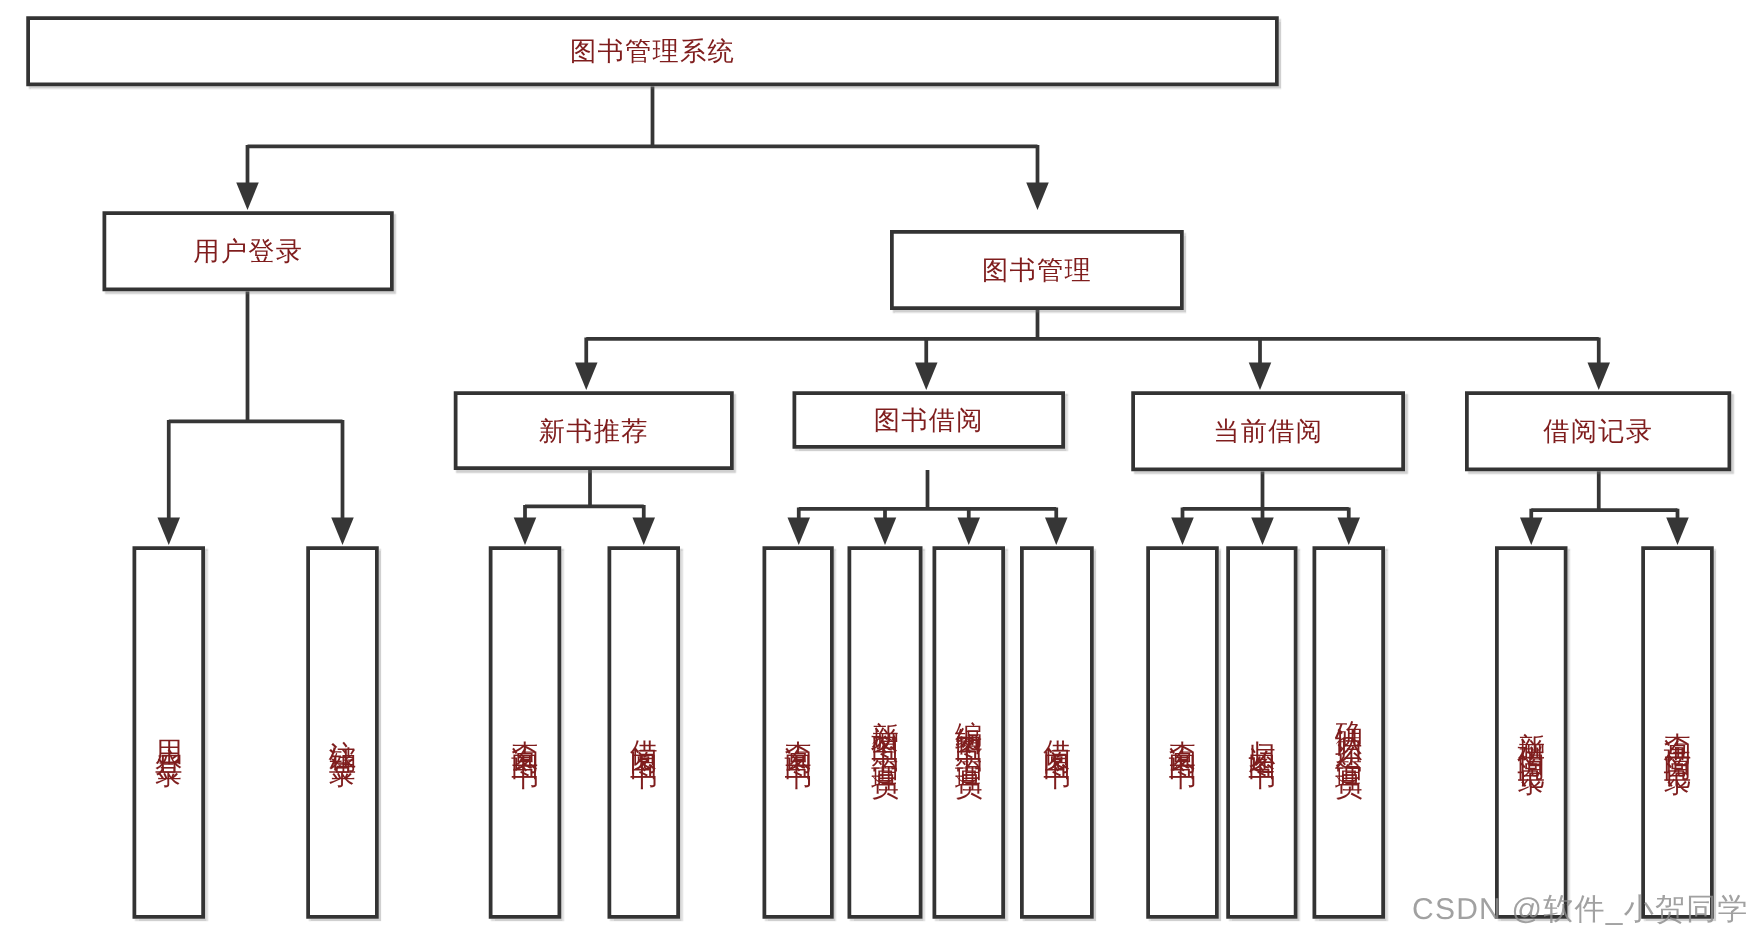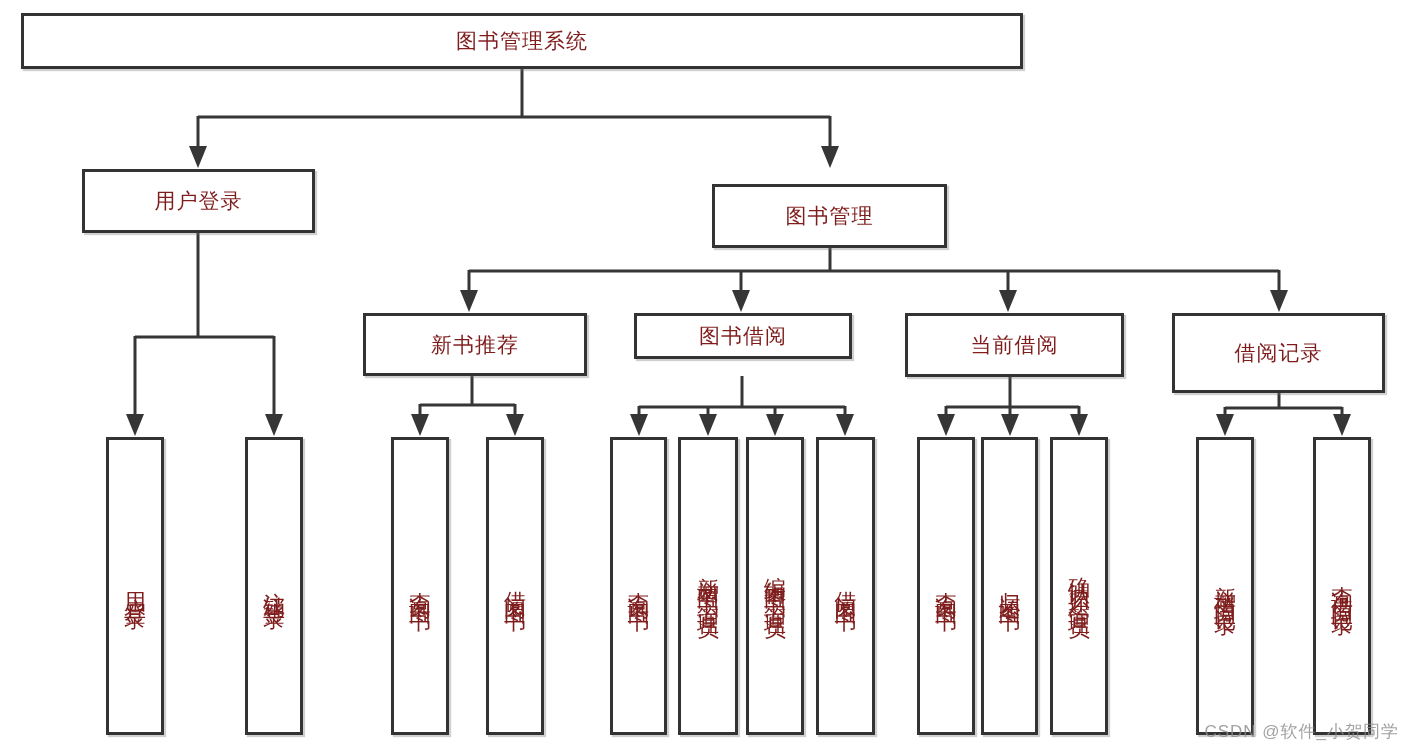--- a/index.html
+++ b/index.html
@@ -16,21 +16,21 @@
     box-shadow:2px 2px 1px rgba(120,120,120,0.35);
   }
   .hnode{font-size:21px;letter-spacing:1px;white-space:nowrap;}
   .vnode{
     font-size:22px;
     writing-mode:vertical-rl;text-orientation:mixed;
     letter-spacing:6px;line-height:1;white-space:nowrap;
   }
   .watermark{
     position:absolute;right:6px;bottom:4px;
-    font-size:17px;color:rgba(140,140,140,0.82);
+    font-size:24px;color:rgba(140,140,140,0.82);
     letter-spacing:1px;white-space:nowrap;z-index:5;
   }
 </style>
 </head>
 <body>
 
 <svg class="wires" viewBox="0 0 1405 747" xmlns="http://www.w3.org/2000/svg">
   <g stroke="#363636" stroke-width="3" fill="none">
 
     <path d="M522 69 V117"></path>
@@ -97,21 +97,21 @@
 </svg>
 
 <div class="node hnode" style="left:21px;top:13px;width:1002px;height:56px;">图书管理系统</div>
 
 <div class="node hnode" style="left:82px;top:169px;width:233px;height:64px;">用户登录</div>
 <div class="node hnode" style="left:712px;top:184px;width:235px;height:64px;">图书管理</div>
 
 <div class="node hnode" style="left:363px;top:313px;width:224px;height:63px;text-align:right;">新书推荐</div>
 <div class="node hnode" style="left:634px;top:313px;width:218px;height:46px;">图书借阅</div>
 <div class="node hnode" style="left:905px;top:313px;width:219px;height:64px;">当前借阅</div>
-<div class="node hnode" style="left:1172px;top:313px;width:213px;height:80px;">借阅记录</div>
+<div class="node hnode" style="left:1172px;top:313px;width:213px;height:64px;">借阅记录</div>
 
 <div class="node vnode" style="left:106px;top:437px;width:58px;height:298px;">用户登录</div>
 <div class="node vnode" style="left:245px;top:437px;width:58px;height:298px;">注销登录</div>
 
 <div class="node vnode" style="left:391px;top:437px;width:58px;height:298px;">查询图书</div>
 <div class="node vnode" style="left:486px;top:437px;width:58px;height:298px;">借阅图书</div>
 
 <div class="node vnode" style="left:610px;top:437px;width:57px;height:298px;">查询图书</div>
 <div class="node vnode" style="left:678px;top:437px;width:60px;height:298px;">新增图书（管理员）</div>
 <div class="node vnode" style="left:746px;top:437px;width:58px;height:298px;">编辑图书（管理员）</div>

